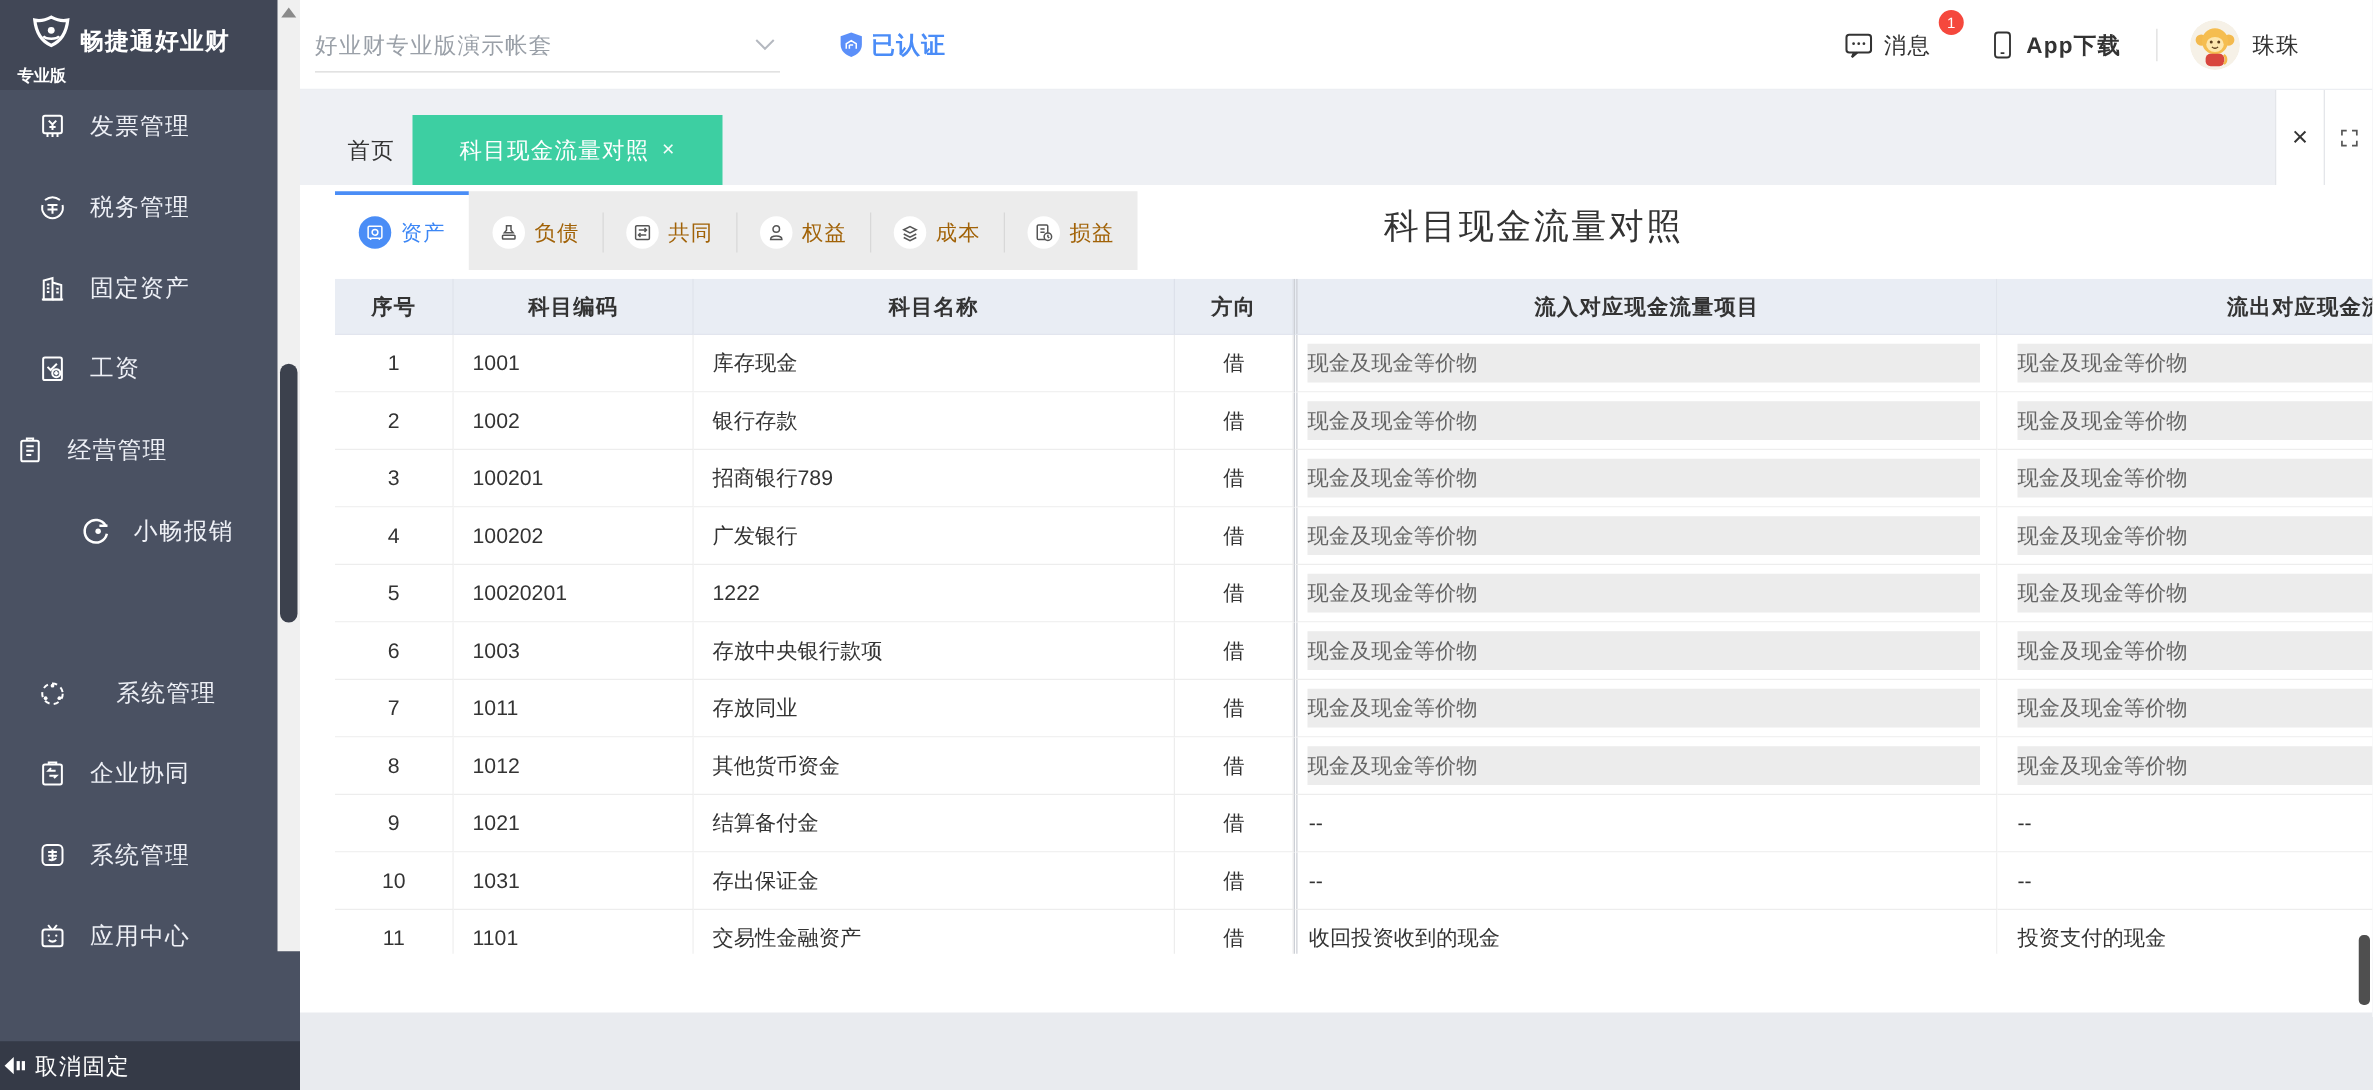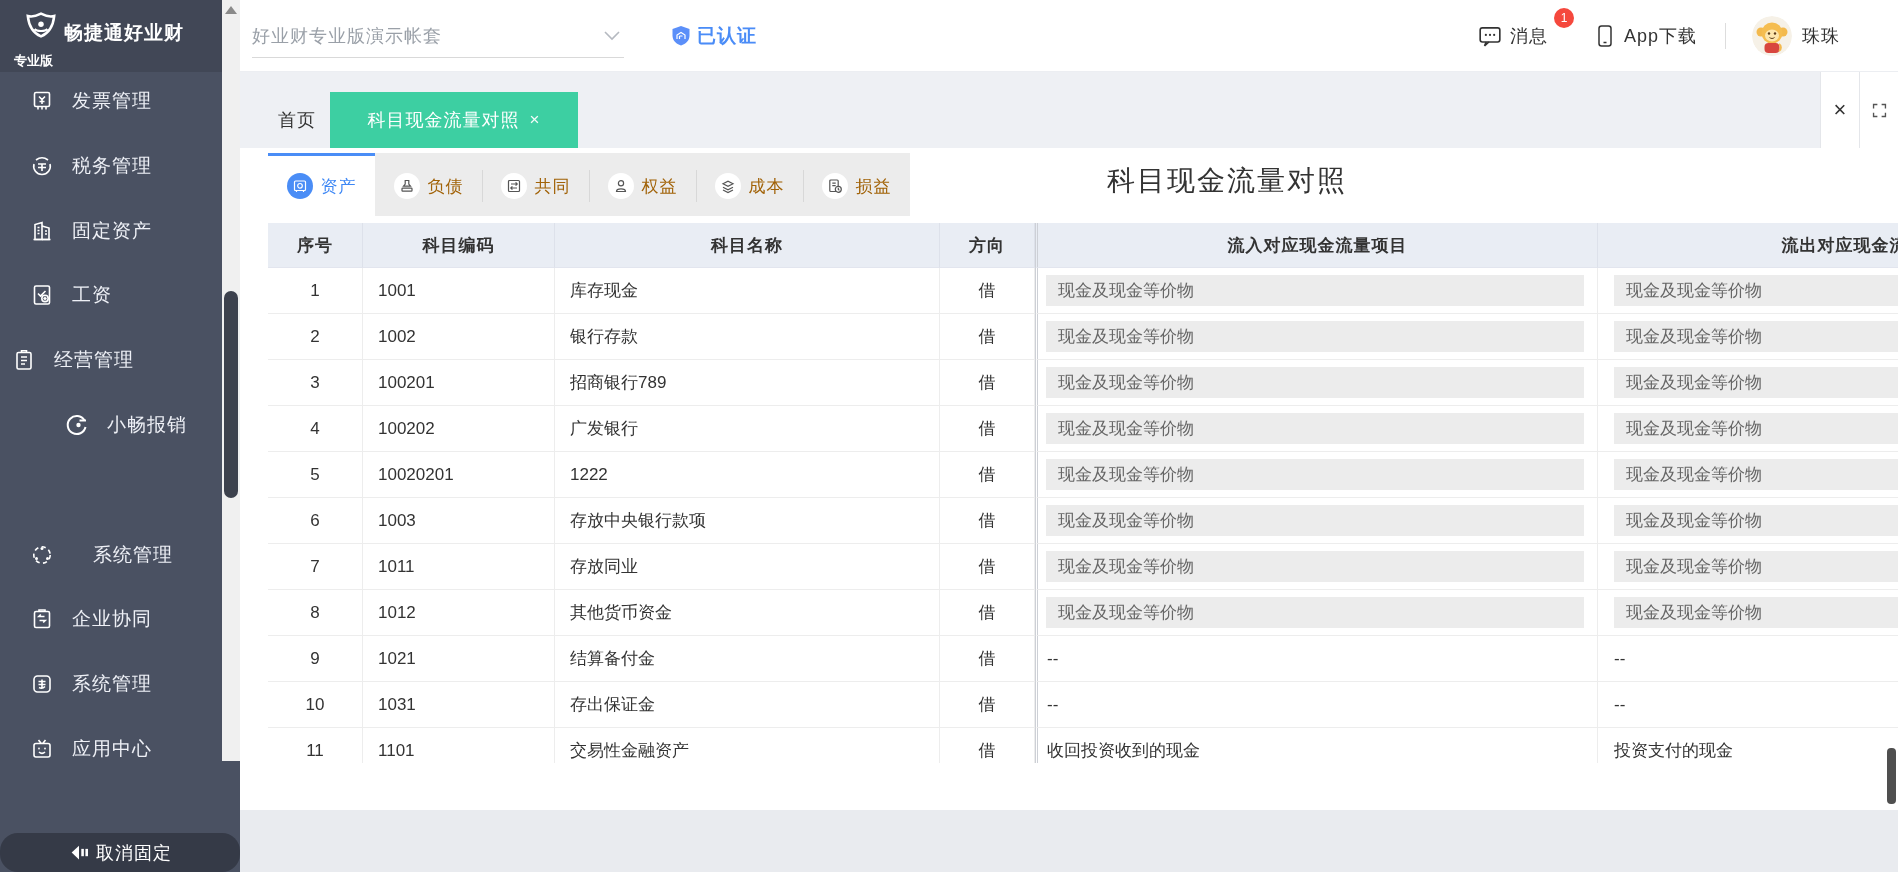--- a/index.html
+++ b/index.html
@@ -14,36 +14,36 @@
   .brand-name { position:absolute; left:64px; top:20px; color:#fff; font-size:19px; font-weight:bold; letter-spacing:1px; white-space:nowrap; }
   .brand-edition { position:absolute; left:14px; top:52px; color:#fff; font-size:13px; font-weight:bold; }
   .nav { position:absolute; left:0; top:72px; width:240px; height:761px; }
   .nav-item { position:absolute; left:0; width:222px; height:54px; display:flex; align-items:center; padding-left:30px; color:#eef0f6; cursor:pointer; }
   .nav-item .nav-icon { width:24px; height:24px; margin-right:18px; color:#fff; }
   .nav-item .nav-label { font-size:19px; letter-spacing:1px; white-space:nowrap; }
   .nav-item.active { background:#1586f9; width:222px; }
   .side-scroll { position:absolute; left:222px; top:0px; width:18px; height:761px; background:#f0f0f0; }
   .side-scroll .up-arrow { position:absolute; left:3px; top:6px; width:0; height:0; border-left:6px solid transparent; border-right:6px solid transparent; border-bottom:8px solid #8a8a8a; cursor:pointer; }
   .side-thumb { position:absolute; left:2px; top:291px; width:14px; height:207px; background:#3c414d; border-radius:7px; cursor:pointer; }
-  .side-footer { position:absolute; left:0; bottom:0; width:240px; height:39px; background:#353a47; display:flex; align-items:center; justify-content:center; color:#fff; cursor:pointer;border-radius:18px; }
+  .side-footer { position:absolute; left:0; bottom:0; width:240px; height:39px; background:#353a47; display:flex; align-items:center; justify-content:flex-start; color:#fff; cursor:pointer; }
   .side-footer .footer-label { font-size:18px; margin-left:6px; letter-spacing:1px; }
 
   
   .topbar { position:absolute; left:240px; top:0; width:1658px; height:72px; background:#fff; border-bottom:1px solid #eceef2; z-index:4; }
   .account-select { position:absolute; left:12px; top:14px; width:372px; height:44px; border-bottom:1px solid #d9d9d9; display:flex; align-items:center; justify-content:space-between; cursor:pointer; }
   .account-select .acct-text { font-size:18px; color:#9aa0a8; letter-spacing:1px; }
   .account-select .chev { color:#b5b9c0; margin-right:4px; }
   .verified { position:absolute; left:430px; top:0; height:72px; display:flex; align-items:center; cursor:pointer; }
   .verified .v-label { color:#4a8cf7; font-size:19px; font-weight:bold; margin-left:5px; letter-spacing:1px; }
   .topbar-right { position:absolute; right:58px; top:0; height:72px; display:flex; align-items:center; }
   .tb-group { display:flex; align-items:center; cursor:pointer; color:#333; }
   .tb-group .tb-label { font-size:18px; margin-left:8px; letter-spacing:1px; white-space:nowrap; }
   .msg-wrap { position:relative; margin-right:46px; }
   .badge { position:absolute; right:-26px; top:-16px; min-width:20px; height:20px; background:#f5483d; color:#fff; border-radius:10px; font-size:12px; line-height:20px; text-align:center; padding:0 5px; }
-  .app-wrap { margin-right:28px; }
+  .app-wrap { margin-right:28px;font-weight:bold; }
   .tb-divider { width:1px; height:26px; background:#ddd; margin-right:26px; }
   .avatar { width:40px; height:40px; border-radius:50%; overflow:hidden; cursor:pointer; }
   .user-name { font-size:18px; margin-left:10px; cursor:pointer; letter-spacing:1px; }
 
   
   .tabstrip { position:absolute; left:240px; top:72px; width:1658px; height:76px; background:#eef0f4; z-index:3; }
   .home-tab { position:absolute; left:38px; top:20px; height:56px; line-height:56px; font-size:18px; color:#333; cursor:pointer; letter-spacing:1px; }
   .page-tab { position:absolute; left:90px; top:20px; width:248px; height:56px; background:#3dcfa2; color:#fff; display:flex; align-items:center; justify-content:center; font-size:18px; cursor:pointer; letter-spacing:1px; }
   .page-tab .tab-close { margin-left:10px; font-size:17px; opacity:.95; cursor:pointer; }
   .strip-btn { position:absolute; top:0; height:76px; width:39px; background:#fff; border-left:1px solid #e4e6ea; display:flex; align-items:center; justify-content:center; cursor:pointer; color:#333; }
@@ -68,21 +68,21 @@
   table.grid { border-collapse:separate; border-spacing:0; table-layout:fixed; width:1878px; font-size:17px; }
   .grid th { height:45px; background:#e9edf4; font-weight:bold; color:#333; text-align:center; border-right:1px solid #dde1ea; border-bottom:1px solid #e2e5ee; letter-spacing:1px; white-space:nowrap; }
   .grid td { height:45px; border-right:1px solid #ededed; border-bottom:1px solid #ededed; background:#fff; white-space:nowrap; overflow:hidden; }
   .grid th.c-in, .grid td.c-in { border-left:3px double #cdd0d6; }
   .c-seq { text-align:center; }
   .c-code, .c-name { padding-left:15px; text-align:left; }
   .grid th.c-code, .grid th.c-name { padding-left:0; text-align:center; }
   .c-dir { text-align:center; }
   .val { color:#333; padding-left:9px; line-height:45px; }
   .c-out .val { padding-left:16px; }
-  .val.boxed { background:#ececec; margin:7px 13px 7px 8px; line-height:31px; height:31px; padding-left:12px; color:#666; cursor:pointer; }
+  .val.boxed { background:#ececec; margin:7px 13px 7px 8px; line-height:31px; height:31px; padding-left:0; color:#666; cursor:pointer; }
   .c-out .val.boxed { margin:7px 12px 7px 16px; }
 
   .panel-vthumb { position:absolute; right:2px; top:600px; width:9px; height:56px; background:#4f4f4f; border-radius:4px; cursor:pointer; }
 </style>
 </head>
 <body>
 
 <div class="sidebar">
   <div class="logo-block">
     <div class="logo-mark">

